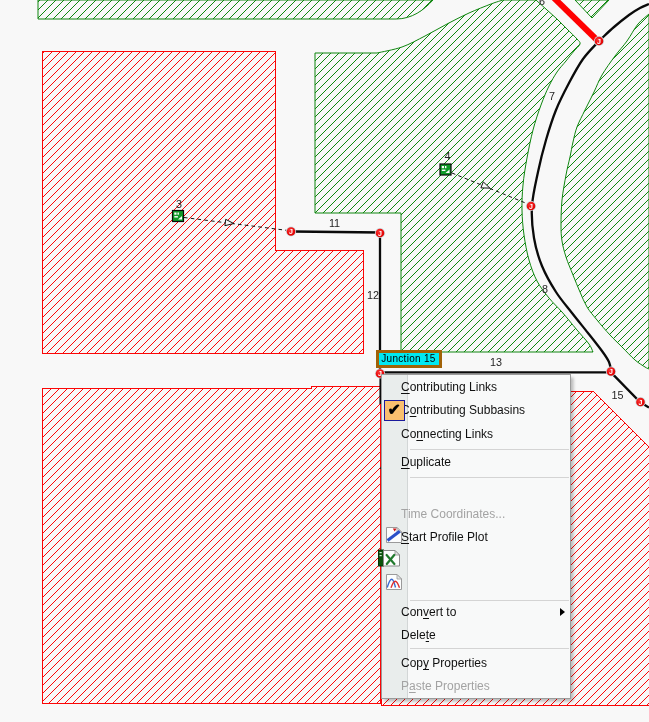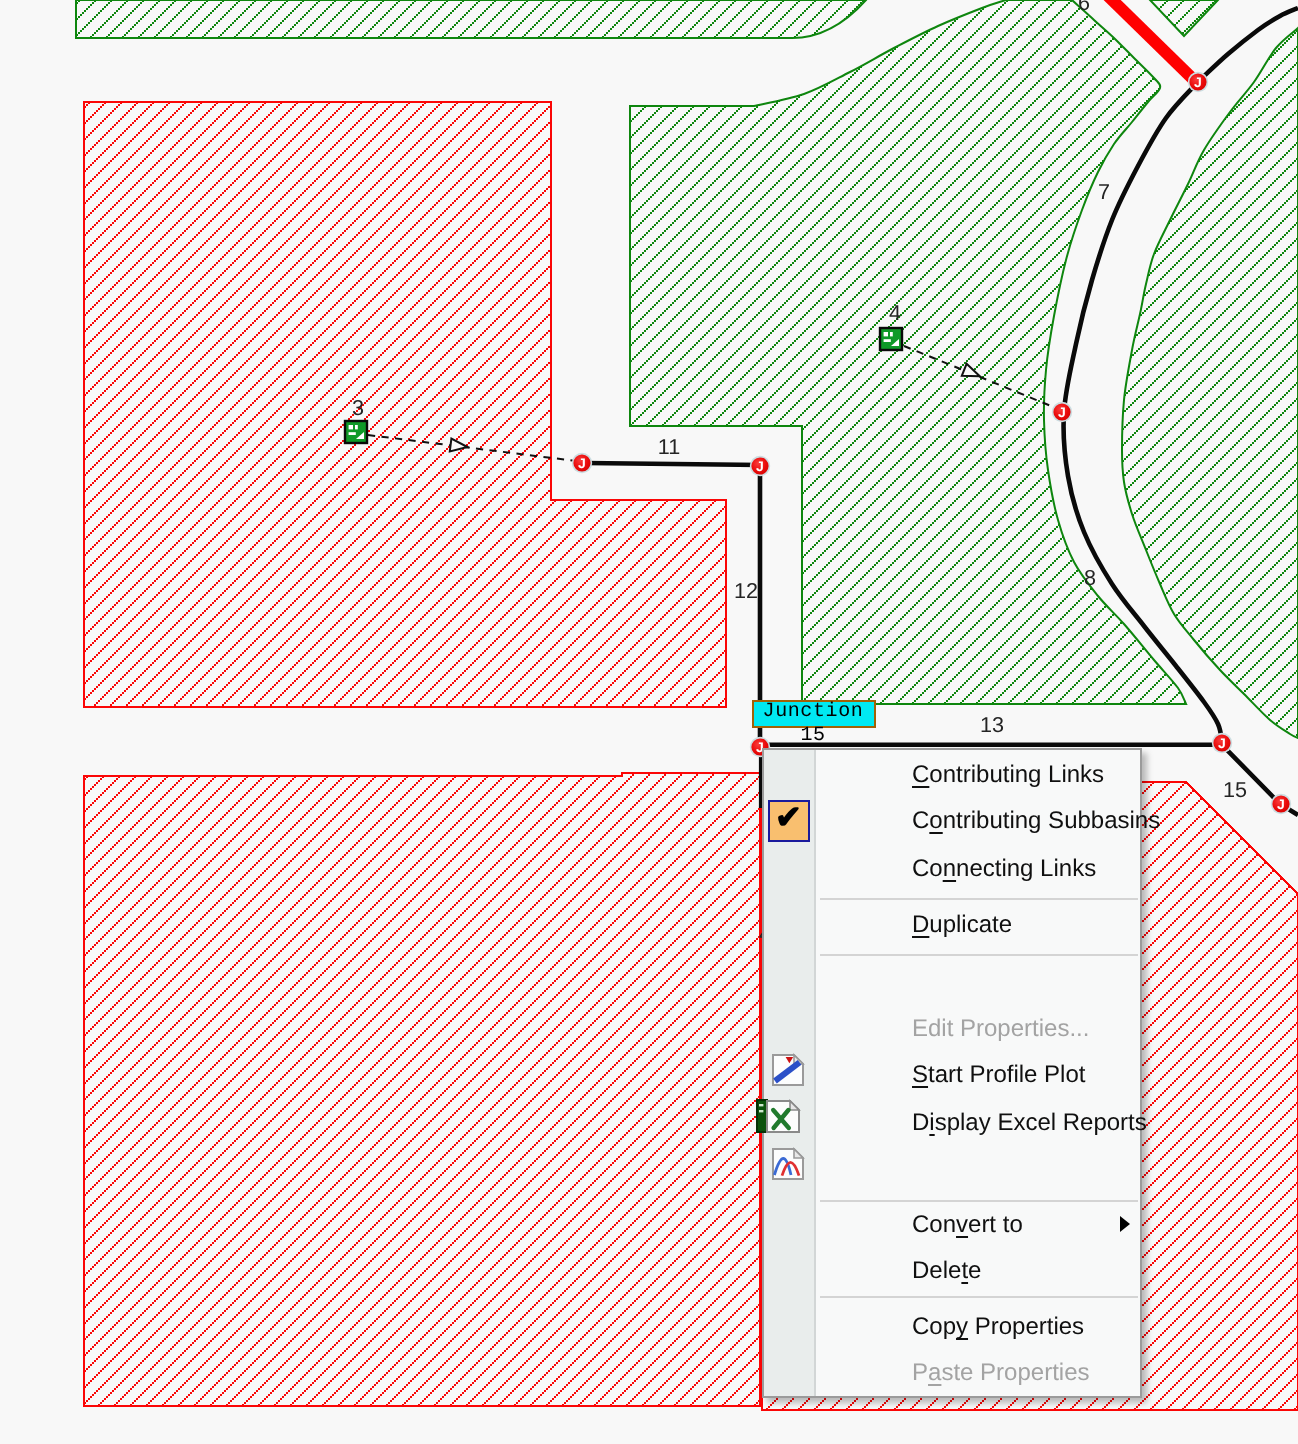--- a/index.html
+++ b/index.html
@@ -1,18 +1,18 @@
 <!DOCTYPE html>
 <html><head><meta charset="utf-8"><style>
 html,body{margin:0;padding:0;}
 #stage{position:relative;width:649px;height:722px;background:#f8f8f8;overflow:hidden;font-family:"Liberation Sans",sans-serif;}
-#tooltip{position:absolute;left:375.5px;top:349.5px;width:60px;height:12px;background:#00e9f2;border:1px solid #a16207;font-size:10px;letter-spacing:0.3px;line-height:12.5px;text-align:center;color:#000;font-family:Liberation Mono, monospace;}
+#tooltip{position:absolute;left:375.5px;top:349.5px;width:60px;height:12px;background:#00e9f2;border:3px solid #a16207;font-size:10px;letter-spacing:0.3px;line-height:12.5px;text-align:center;color:#000;}
 #menu{position:absolute;left:381px;top:374px;width:187.5px;height:322.5px;background:#f8f9f9;border:1px solid #9b9b9b;box-shadow:2.5px 2.5px 3px rgba(0,0,0,0.25);}
 #gutter{position:absolute;left:0;top:0;bottom:0;width:24.5px;background:#e9edec;border-right:1px solid #d2d6d6;}
-.mi{position:absolute;left:0;right:0;height:23px;line-height:23px;padding-left:34px;font-size:12px;color:#101010;white-space:nowrap;margin-left:40px;}
+.mi{position:absolute;left:0;right:0;height:23px;line-height:23px;padding-left:19px;font-size:12px;color:#101010;white-space:nowrap;}
 .mi.dis{color:#a3a3a3;}
 .sep{position:absolute;left:28px;right:1px;height:1px;background:#d4d4d4;}
 .subarrow{position:absolute;right:5px;top:7.5px;width:0;height:0;border-left:5px solid #000;border-top:4px solid transparent;border-bottom:4px solid transparent;}
 #chk{position:absolute;left:1.5px;top:25px;width:19.5px;height:18.5px;background:#f9bf6f;border:1.8px solid #1a1a9c;font-size:16px;font-weight:bold;color:#000;line-height:17px;text-align:center;}
 .gicon{position:absolute;left:2.5px;}
 #xlicon{position:absolute;left:377.5px;top:548.5px;z-index:10;}
 u{text-underline-offset:1.5px;}
 </style></head>
 <body>
 <div id="stage">
@@ -125,23 +125,22 @@
 </svg>
 <div id="tooltip">Junction 15</div>
 <div id="menu">
       <div id="gutter"></div>
       <div class="mi" style="top:0.5px"><u>C</u>ontributing Links</div>
       <div class="mi" style="top:47.9px">Co<u>n</u>necting Links</div>
       <div class="mi" style="top:24.3px">C<u>o</u>ntributing Subbasins</div>
       <div class="sep" style="top:73.8px"></div>
       <div class="mi" style="top:76.1px"><u>D</u>uplicate</div>
       <div class="sep" style="top:101.6px"></div>
-      <div class="mi dis" style="top:127.5px">Edit Properties...</div>
+      <div class="mi dis" style="top:127.5px">Time Coordinates...</div>
       <div class="mi" style="top:151.3px"><u>S</u>tart Profile Plot</div>
-      <div class="mi" style="top:174.7px">D<u>i</u>splay Excel Reports</div>
       <div class="sep" style="top:224.8px"></div>
       <div class="mi" style="top:225.8px">Con<u>v</u>ert to<span class="subarrow"></span></div>
       <div class="mi" style="top:248.8px">Dele<u>t</u>e</div>
       <div class="sep" style="top:273.0px"></div>
       <div class="mi" style="top:277.1px">Cop<u>y</u> Properties</div>
       <div class="mi dis" style="top:299.5px">P<u>a</u>ste Properties</div>
       <div id="chk">✔</div>
       <svg class="gicon" style="top:150.5px" width="18" height="18" viewBox="0 0 18 18">
 <path d="M1.5,1.5 L12,1.5 L16.5,6 L16.5,16.5 L1.5,16.5 Z" fill="#fcfdfd" stroke="#9a9a9a" stroke-width="1"></path>
 <path d="M12,1.5 L12,6 L16.5,6 Z" fill="#e8e8e8" stroke="#9a9a9a" stroke-width="0.8"></path>

